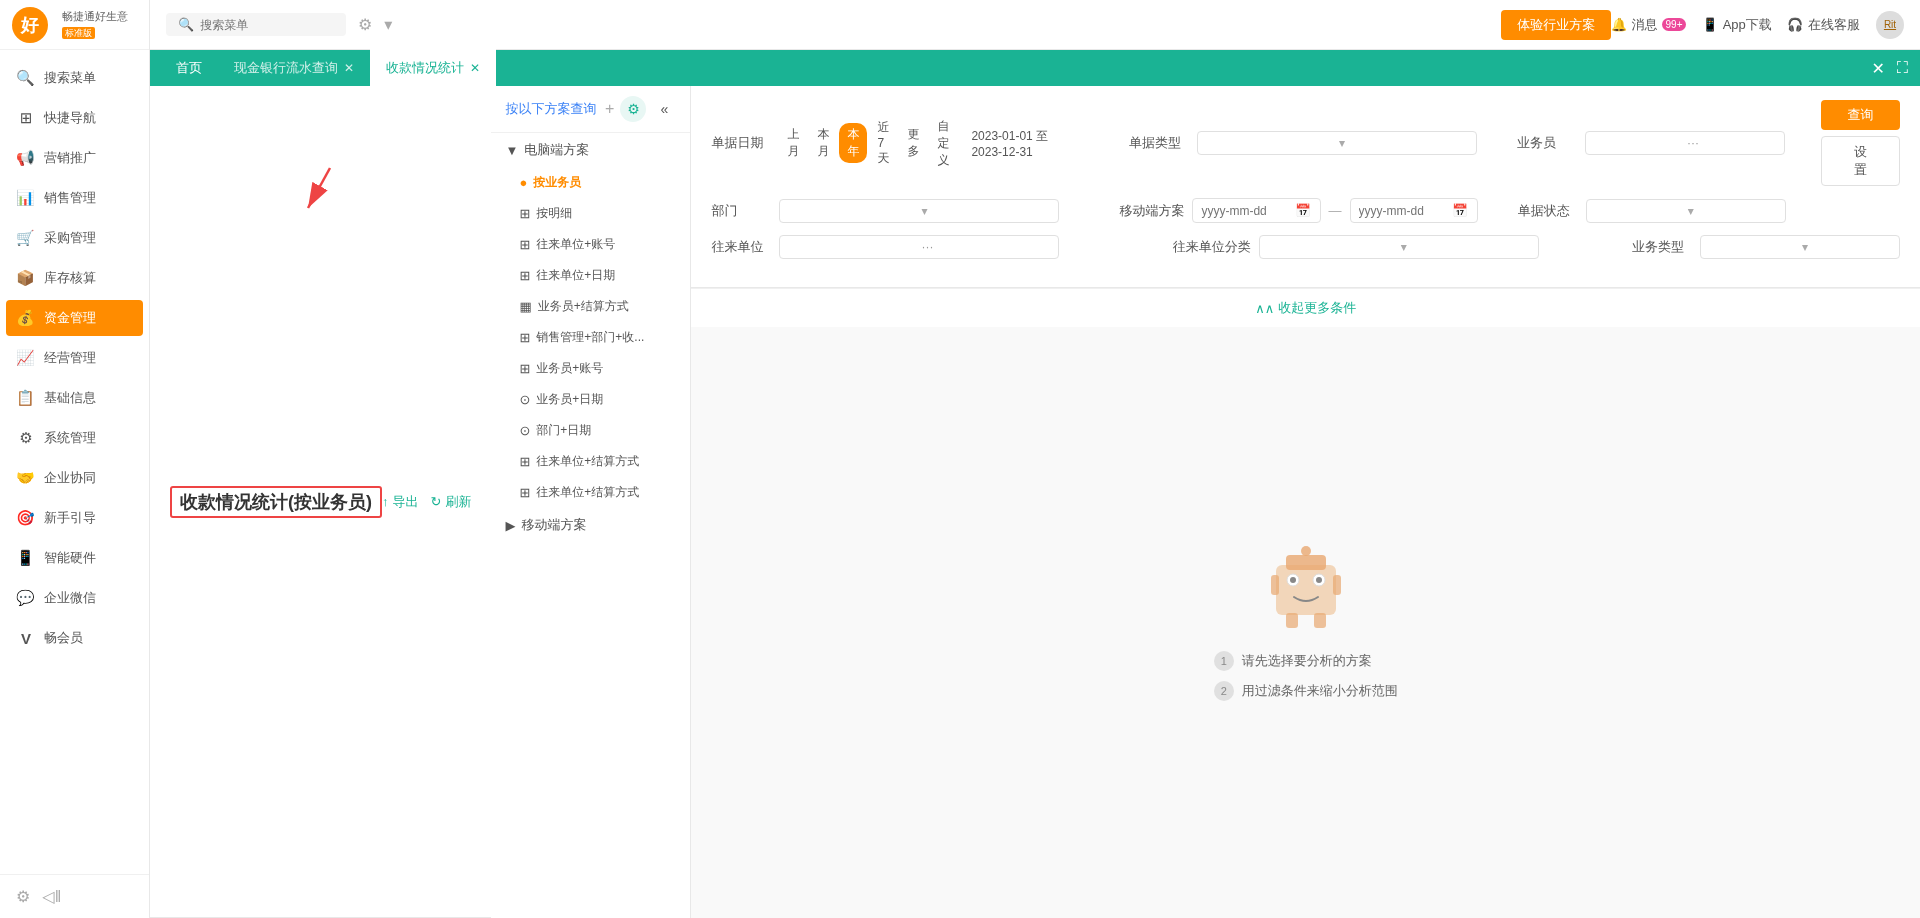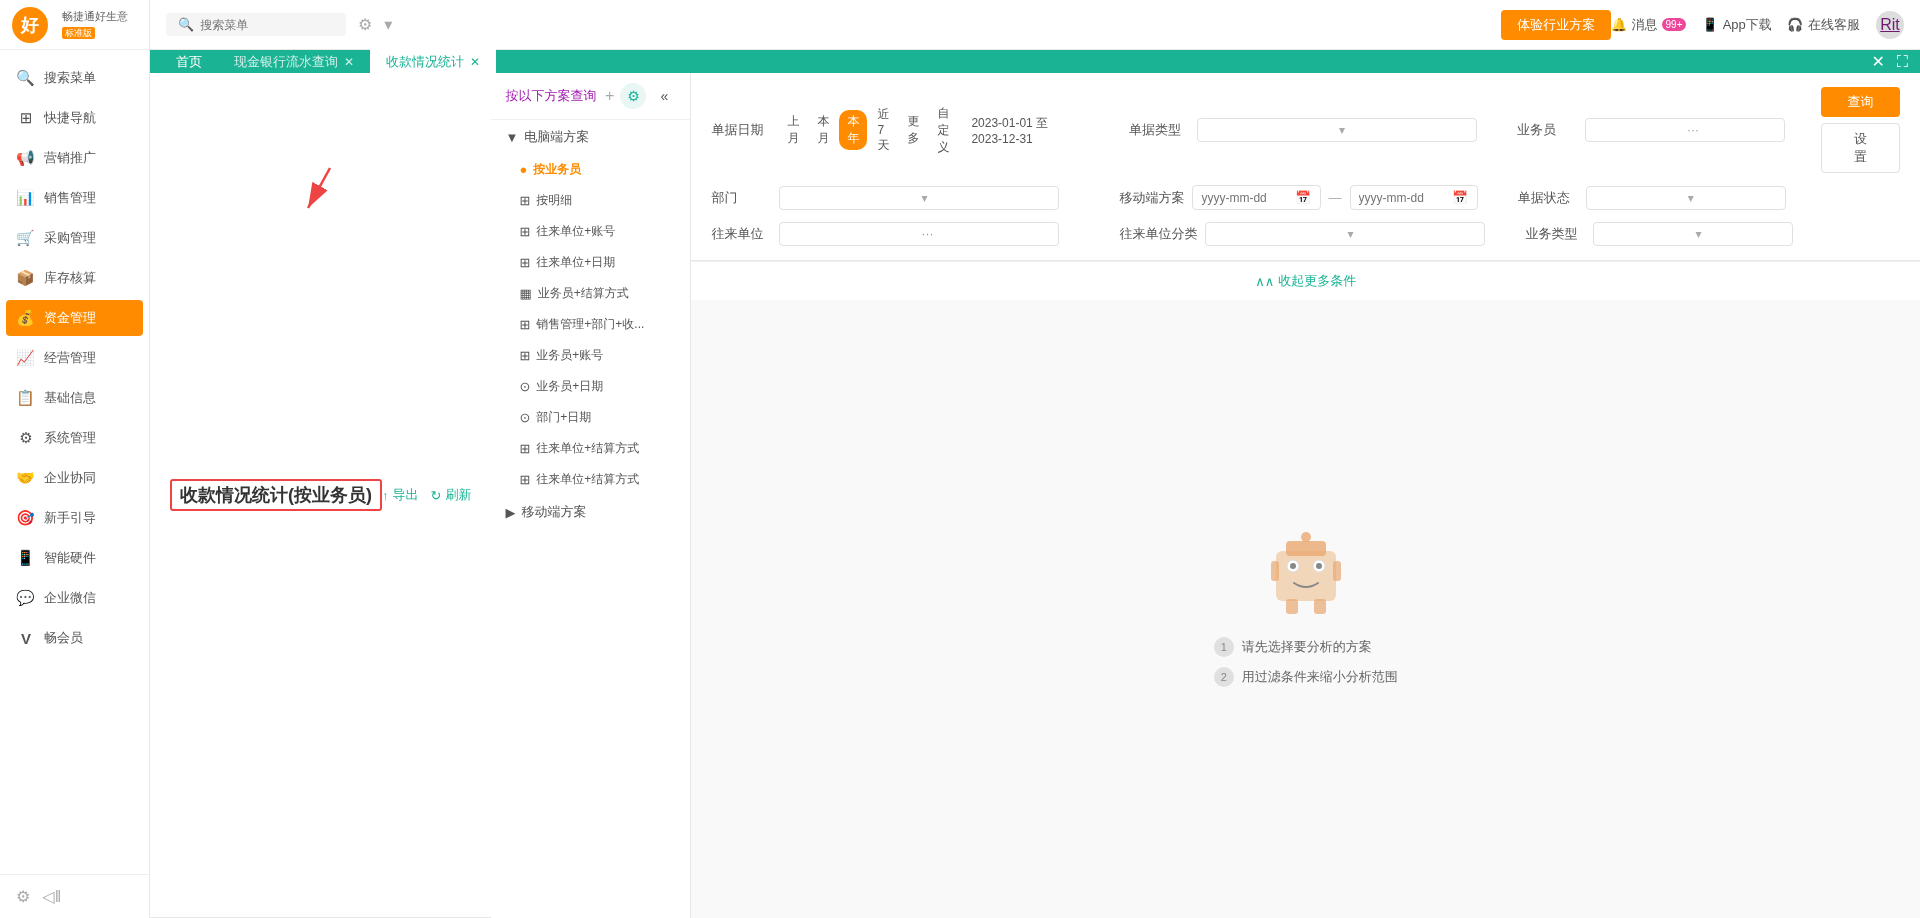--- a/index.html
+++ b/index.html
@@ -28,21 +28,21 @@
     .header-left { display: flex; align-items: center; gap: 12px; }
     .header-search { display: flex; align-items: center; background: #f5f5f5; border-radius: 4px; padding: 4px 12px; width: 180px; gap: 6px; }
     .header-search input { border: none; background: transparent; font-size: 12px; outline: none; width: 140px; }
     .header-right { display: flex; align-items: center; gap: 16px; }
     .header-btn { display: flex; align-items: center; gap: 4px; cursor: pointer; font-size: 13px; color: #555; }
     .msg-badge { background: #ec4899; color: #fff; font-size: 10px; padding: 1px 4px; border-radius: 8px; }
     .trial-btn { background: #ff8c00; color: #fff; padding: 6px 16px; border-radius: 4px; font-size: 13px; cursor: pointer; border: none; }
     .user-avatar { width: 28px; height: 28px; background: #ddd; border-radius: 50%; display: flex; align-items: center; justify-content: center; overflow: hidden; }
 
     
-    .tab-bar { height: 23px; background: #1ab394; display: flex; align-items: center; padding: 0 0 0 10px; flex-shrink: 0; }
+    .tab-bar { height: 36px; background: #1ab394; display: flex; align-items: center; padding: 0 0 0 10px; flex-shrink: 0; }
     .tab-item { display: flex; align-items: center; padding: 0 16px; height: 40px; cursor: pointer; font-size: 13px; color: rgba(255,255,255,0.8); gap: 6px; }
     .tab-item.active { background: #fff; color: #1ab394; height: 40px; }
     .tab-item .tab-close { font-size: 12px; cursor: pointer; }
     .tab-home { color: #fff; padding: 0 16px; height: 40px; display: flex; align-items: center; font-size: 13px; }
     .tab-bar-actions { margin-left: auto; display: flex; align-items: center; padding-right: 12px; gap: 12px; }
     .tab-bar-actions span { color: #fff; cursor: pointer; font-size: 16px; }
 
     
     .page-content { flex: 1; display: flex; flex-direction: row; overflow: hidden; background: #f5f5f5; }
 
@@ -51,35 +51,35 @@
     .page-title { font-size: 18px; font-weight: bold; color: #333; border: 2px solid #e44; padding: 2px 8px; border-radius: 2px; }
     .page-title-actions { display: flex; align-items: center; gap: 12px; }
     .action-btn { display: flex; align-items: center; gap: 4px; cursor: pointer; color: #1ab394; font-size: 13px; }
 
     
     .content-with-panel { flex: 1; display: flex; overflow: hidden; }
 
     
     .left-panel { width: 200px; background: #fff; border-right: 1px solid #e8e8e8; flex-shrink: 0; overflow-y: auto; }
     .panel-header { display: flex; align-items: center; justify-content: space-between; padding: 10px 14px; border-bottom: 1px solid #f0f0f0; }
-    .panel-header-title { font-size: 13px; color: #a21caf; }
+    .panel-header-title { font-size: 13px; color: #3b82f6; }
     .panel-header-actions { display: flex; align-items: center; gap: 6px; }
     .panel-section { }
     .panel-section-header { display: flex; align-items: center; padding: 8px 14px; cursor: pointer; font-size: 13px; color: #555; gap: 6px; }
     .panel-item { display: flex; align-items: center; padding: 7px 14px 7px 28px; cursor: pointer; font-size: 12px; color: #555; gap: 6px; }
     .panel-item.active { color: #ff8c00; font-weight: bold; }
     .panel-item .item-icon { font-size: 13px; }
 
     
     .right-content { flex: 1; display: flex; flex-direction: column; overflow: hidden; }
 
     
     .filter-area { background: #fff; padding: 14px 20px; border-bottom: 1px solid #e8e8e8; flex-shrink: 0; }
     .filter-row { display: flex; align-items: center; gap: 20px; margin-bottom: 12px; }
-    .filter-row:last-child { margin-bottom: 0; }
+    .filter-row:last-child { margin-bottom: 14px; justify-content: space-between; }
     .filter-label { color: #555; font-size: 13px; white-space: nowrap; min-width: 60px; }
     .filter-field { display: flex; align-items: center; gap: 8px; }
     .date-tabs { display: flex; align-items: center; gap: 2px; }
     .date-tab { padding: 3px 8px; font-size: 12px; cursor: pointer; color: #555; border-radius: 2px; }
     .date-tab.active { background: #ff8c00; color: #fff; border-radius: 10px; }
     .date-range { font-size: 12px; color: #555; margin-left: 6px; }
     .filter-select { display: flex; align-items: center; border: 1px solid #e0e0e0; border-radius: 4px; padding: 4px 10px; min-width: 200px; cursor: pointer; background: #fff; gap: 4px; }
     .filter-select span { flex: 1; font-size: 12px; color: #999; }
     .filter-select .chevron { color: #aaa; font-size: 12px; }
     .filter-date-input { display: flex; align-items: center; border: 1px solid #e0e0e0; border-radius: 4px; padding: 4px 8px; gap: 4px; cursor: pointer; }
@@ -218,21 +218,21 @@
         </div>
         <div class="header-btn">
           <span>📱</span>
           <span>App下载</span>
         </div>
         <div class="header-btn">
           <span>🎧</span>
           <span>在线客服</span>
         </div>
         <div class="user-avatar">
-          <span style="font-size:16px;color:#701a75;text-decoration:underline;">Rit</span>
+          <span style="font-size:10px;color:#a16207;text-decoration:underline;">Rit</span>
         </div>
       </div>
     </div>
 
     <div class="tab-bar">
       <div class="tab-home">
         <span>首页</span>
       </div>
       <div class="tab-item">
         <span>现金银行流水查询</span>

